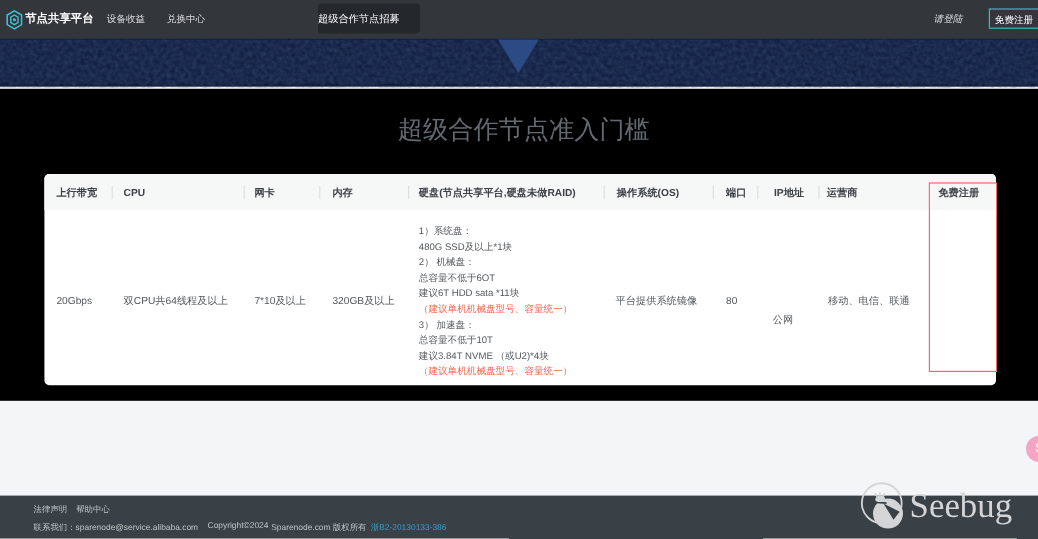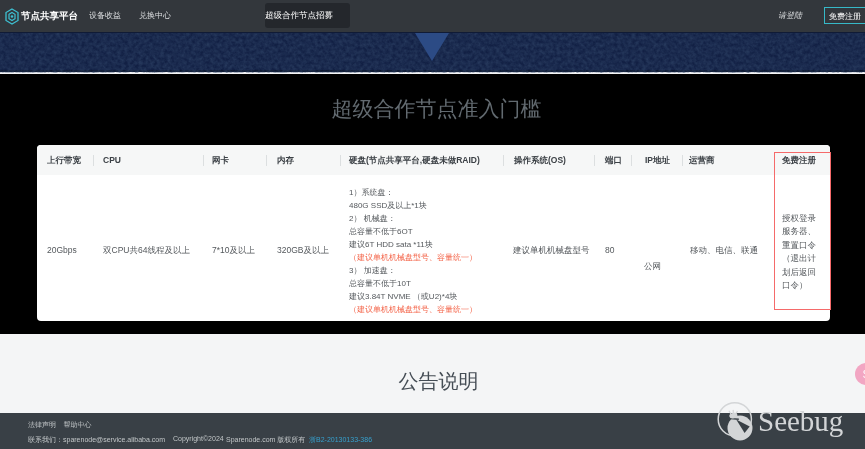--- a/index.html
+++ b/index.html
@@ -94,32 +94,28 @@
         480G SSD及以上*1块<br>
         2） 机械盘：<br>
         总容量不低于6OT<br>
         建议6T HDD sata *11块<br>
         <span class="red">（建议单机机械盘型号、容量统一）</span><br>
         3） 加速盘：<br>
         总容量不低于10T<br>
         建议3.84T NVME （或U2)*4块<br>
         <span class="red">（建议单机机械盘型号、容量统一）</span>
       </div>
-      <span class="bc" style="left:476px;top:100px;">建议单机机械盘型号</span>
+      <span class="bc" style="left:476px;top:100px;">平台提供系统镜像</span>
       <span class="bc" style="left:568px;top:100px;">80</span>
       <span class="bc" style="left:607px;top:116px;">公网</span>
       <span class="bc" style="left:653px;top:100px;">移动、电信、联通</span>
-      <div class="bc" style="left:745px;top:67px;line-height:13.5px;">授权登录<br>服务器、<br>重置口令<br>（退出计<br>划后返回<br>口令）</div>
       <div class="redbox"></div>
     </div>
   </div>
 
-  <div class="sec2">
-    <div class="t2">公告说明</div>
-  </div>
   <div class="pink">$</div>
 
   <div class="foot">
     <span class="fx" style="left:28px;top:7px;">法律声明</span>
     <span class="fx" style="left:63.5px;top:7px;">帮助中心</span>
     <span class="fx" style="left:28px;top:21.5px;">联系我们：sparenode@service.alibaba.com</span>
     <span class="fx" style="left:173px;top:21.5px;">Copyright©2024</span>
     <span class="fx" style="left:226px;top:21.5px;">Sparenode.com 版权所有</span>
     <span class="fx teal" style="left:309px;top:21.5px;">浙B2-20130133-386</span>
   </div>

